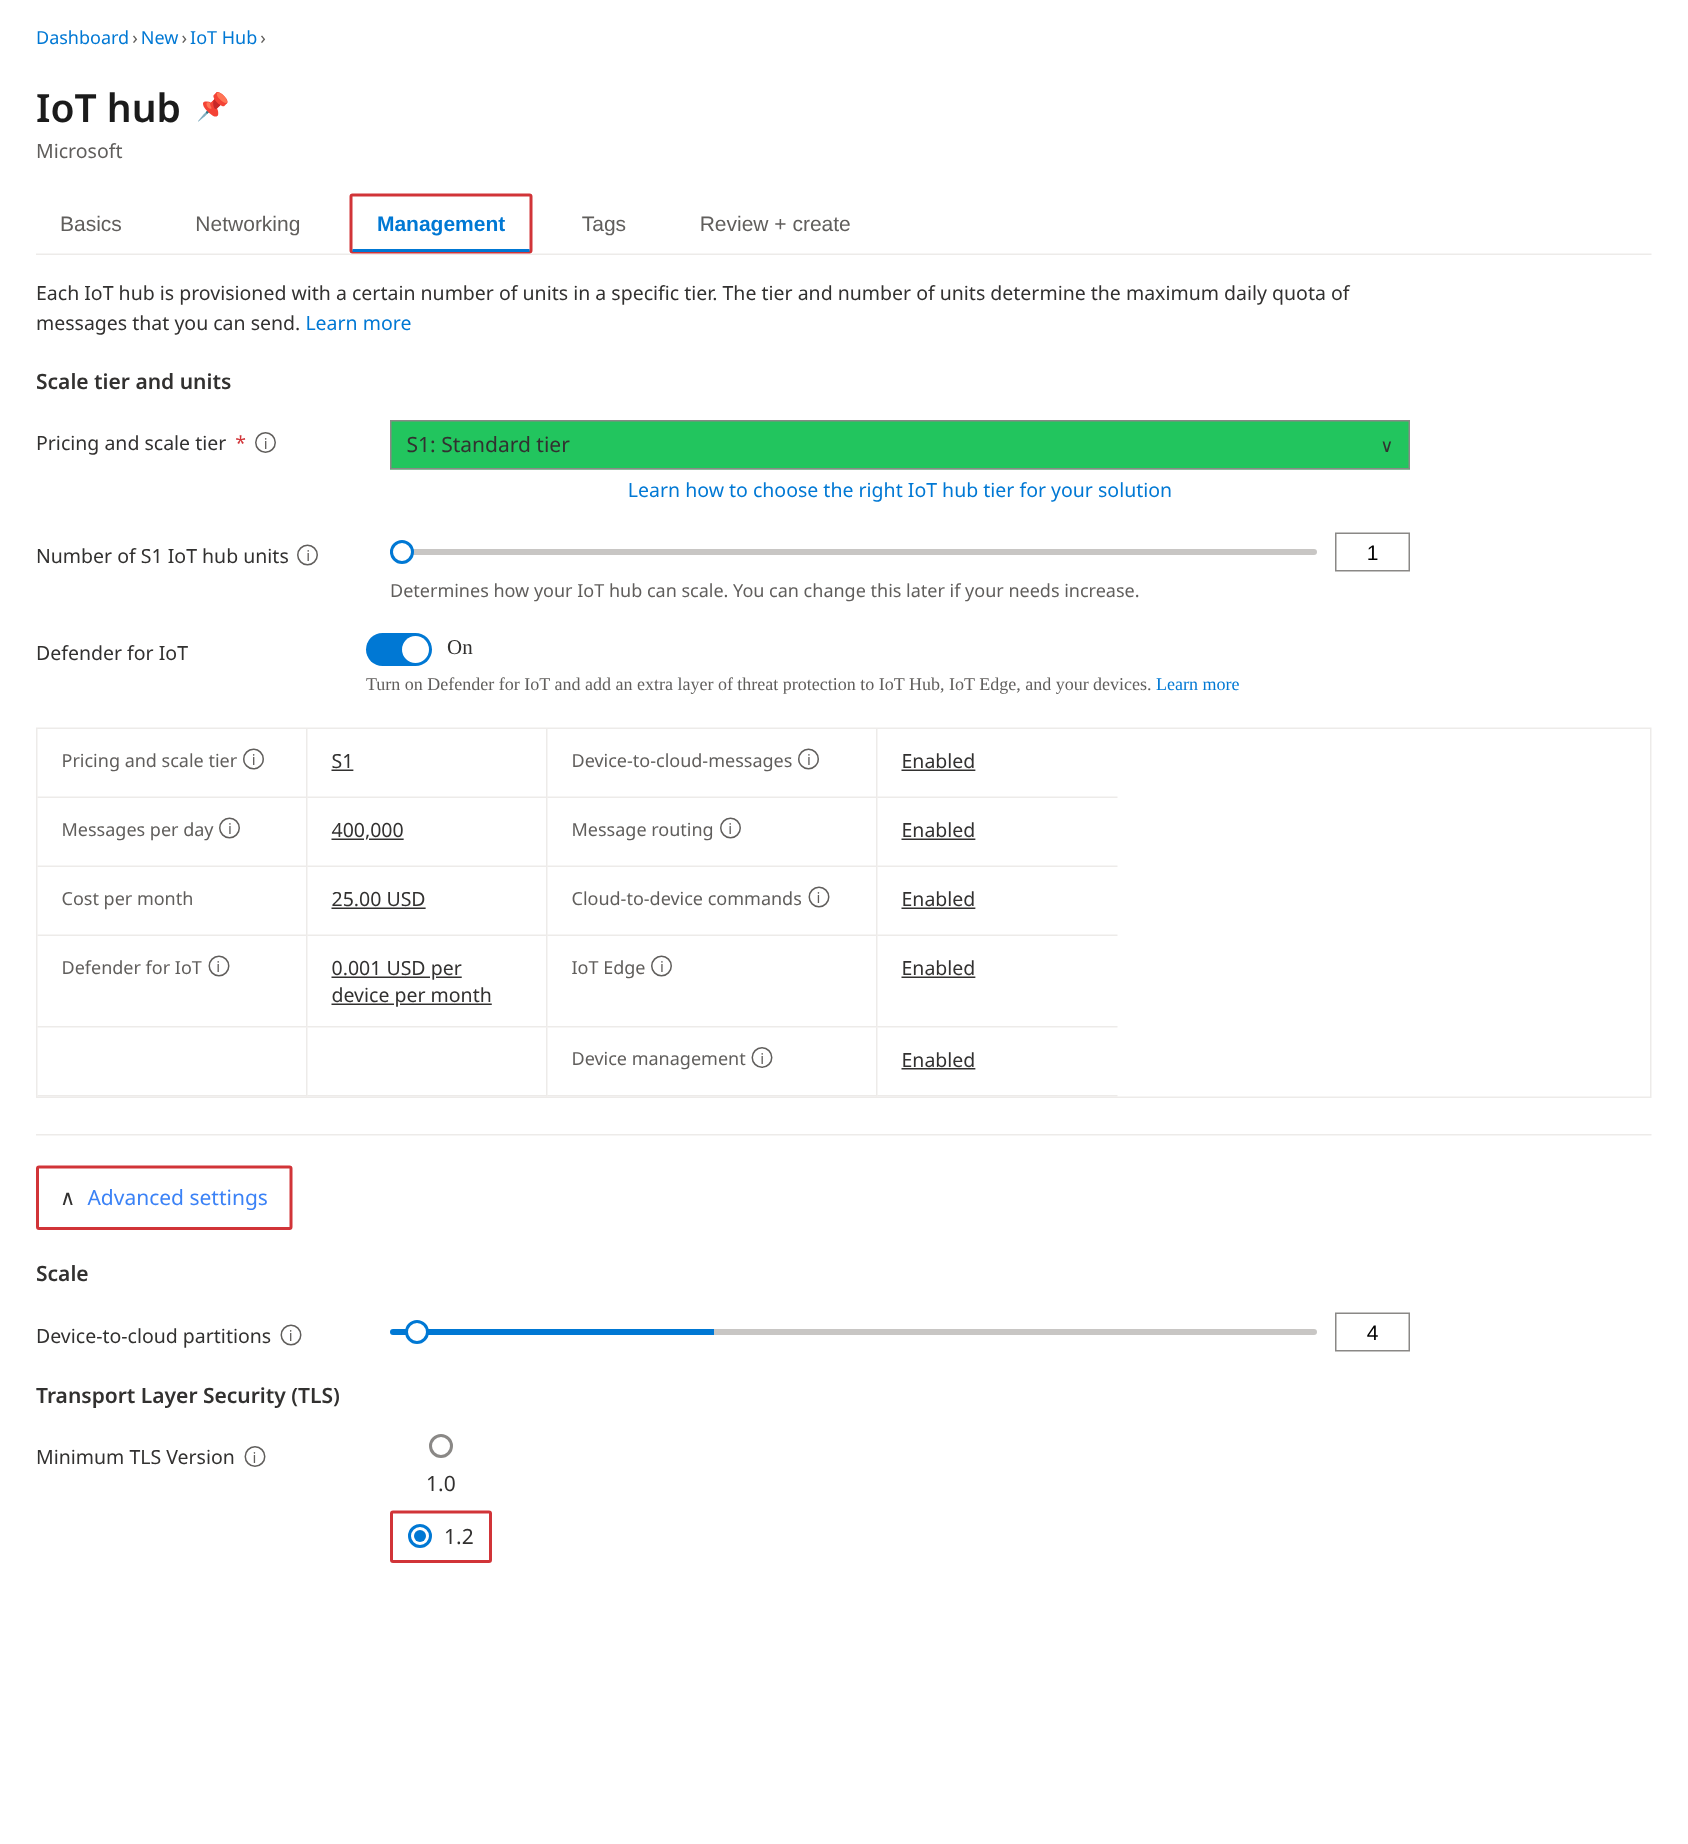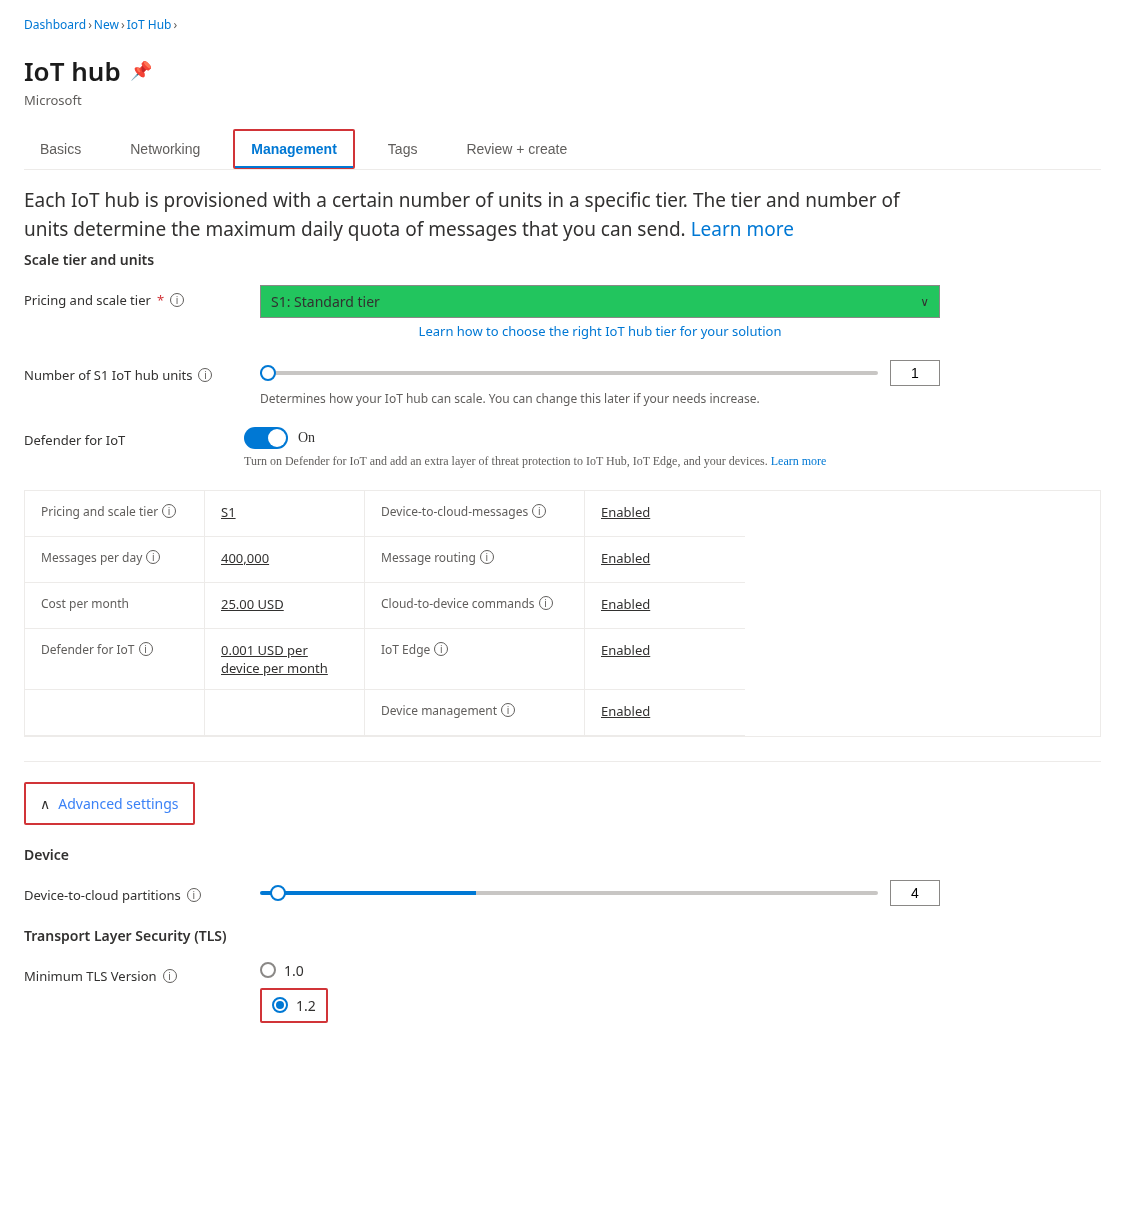--- a/index.html
+++ b/index.html
@@ -69,23 +69,23 @@
       position: absolute;
       bottom: -1px;
       left: 0;
       right: 0;
       height: 2px;
       background: #0078d4;
     }
 
     
     .description {
-      font-size: 19px;
-      color: #323130;
-      margin-bottom: 7px;
+      font-size: 13px;
+      color: #323130;
+      margin-bottom: 20px;
       line-height: 1.5;
       max-width: 900px;
     }
     .description a { color: #0078d4; text-decoration: none; }
 
     
     .section-heading {
       font-weight: 600;
       font-size: 14px;
       margin-bottom: 16px;
@@ -304,20 +304,21 @@
     .radio-group {
       display: flex;
       flex-direction: column;
       gap: 8px;
     }
     .radio-item {
       display: flex;
       align-items: center;
       gap: 8px;
       cursor: pointer;
+      flex-direction: column;
     }
     .radio-circle {
       width: 16px;
       height: 16px;
       border-radius: 50%;
       border: 2px solid #8a8886;
       display: flex;
       align-items: center;
       justify-content: center;
       background: #fff;
@@ -545,21 +546,21 @@
   </div>
 </div>
 
 <hr class="divider">
 
 <div class="advanced-toggle">
   <span class="advanced-toggle-icon">∧</span>
   <span class="advanced-toggle-label">Advanced settings</span>
 </div>
 
-<div class="sub-section-heading">Device</div>
+<div class="sub-section-heading">Scale</div>
 
 <div class="form-row">
   <div class="form-label">
     <span>Device-to-cloud partitions</span>
     <span class="info-icon">i</span>
   </div>
   <div style="flex:1; max-width:680px;">
     <div class="slider-container">
       <input type="range" class="partition-slider" min="2" max="128" value="4" style="">
       <input type="text" class="slider-value" value="4" style="">

